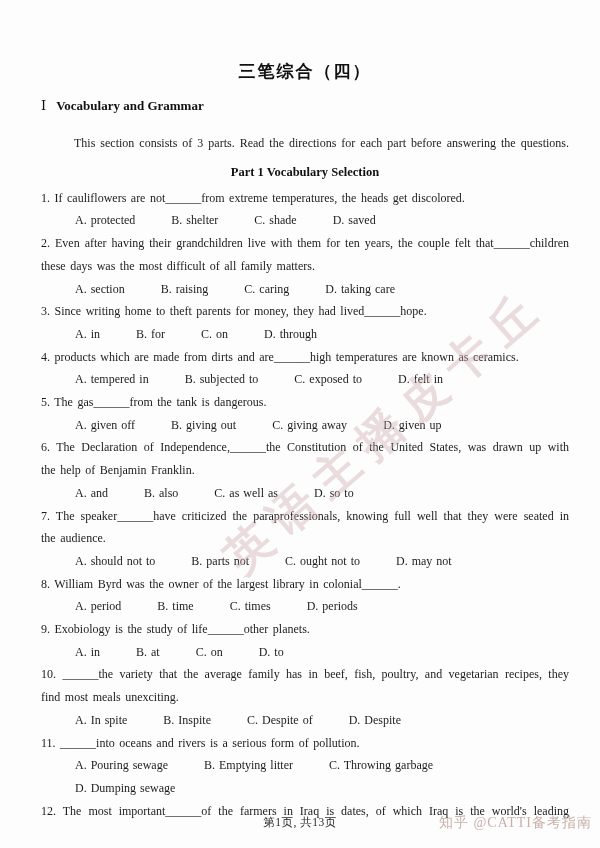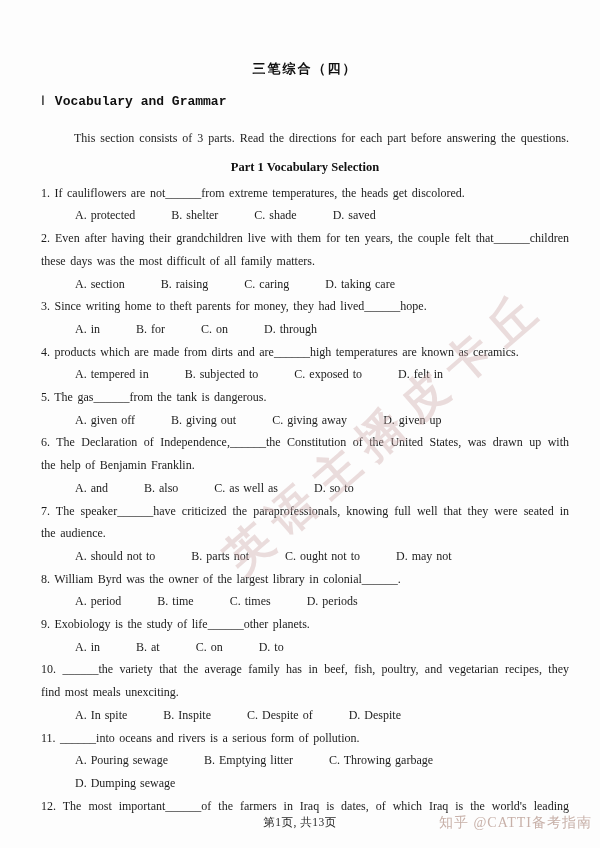--- a/index.html
+++ b/index.html
@@ -17,31 +17,30 @@
     height: 848px;
     background: #fdfdfd;
     color: #1c1c1c;
     box-sizing: border-box;
     padding: 0 31px 0 41px;
   }
   .title {
     margin: 0;
     padding-top: 60px;
     text-align: center;
-    font-size: 13px;
+    font-size: 17px;
     font-weight: bold;
     letter-spacing: 2px;
     color: #111;
   }
   .section-heading {
     margin-top: 15px;
     font-size: 13px;
     font-weight: bold;
     color: #111;
-    font-family: Liberation Mono, monospace;
   }
   .section-heading .numeral {
     display: inline-block;
     margin-right: 10px;
     font-weight: normal;
   }
   .intro {
     margin: 18px 0 0 0;
     font-size: 12px;
     line-height: 22.7px;

